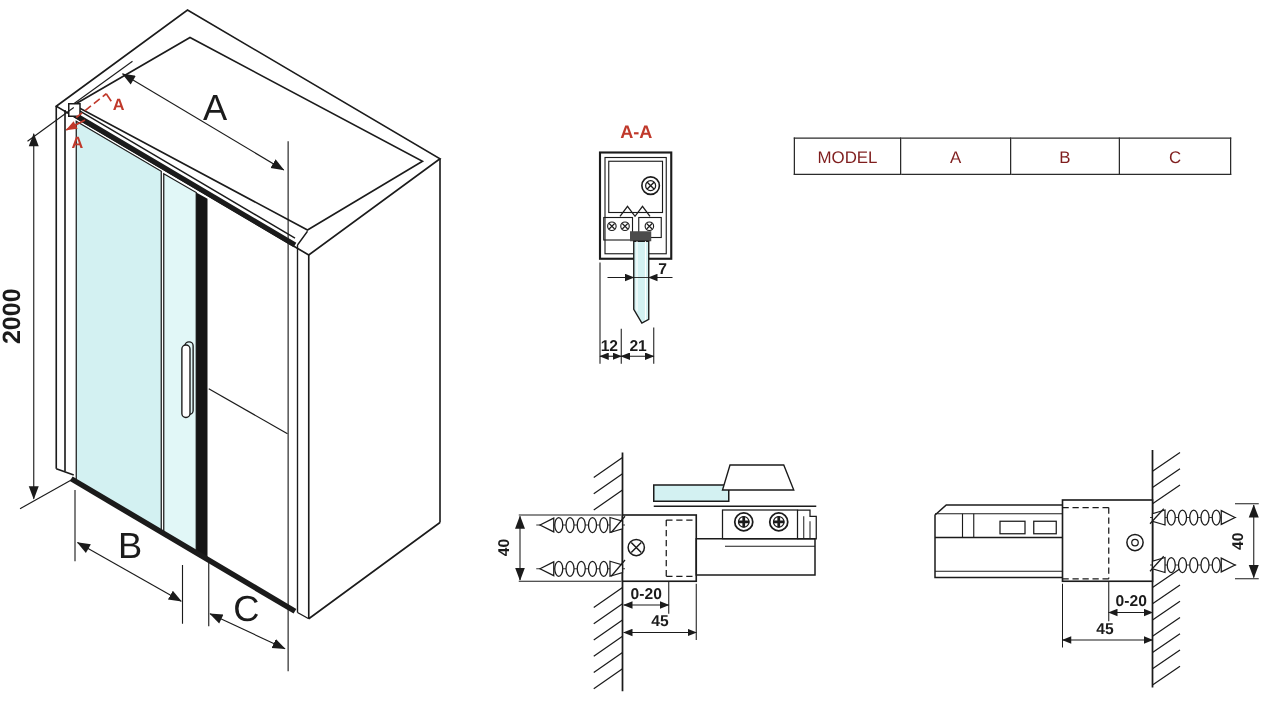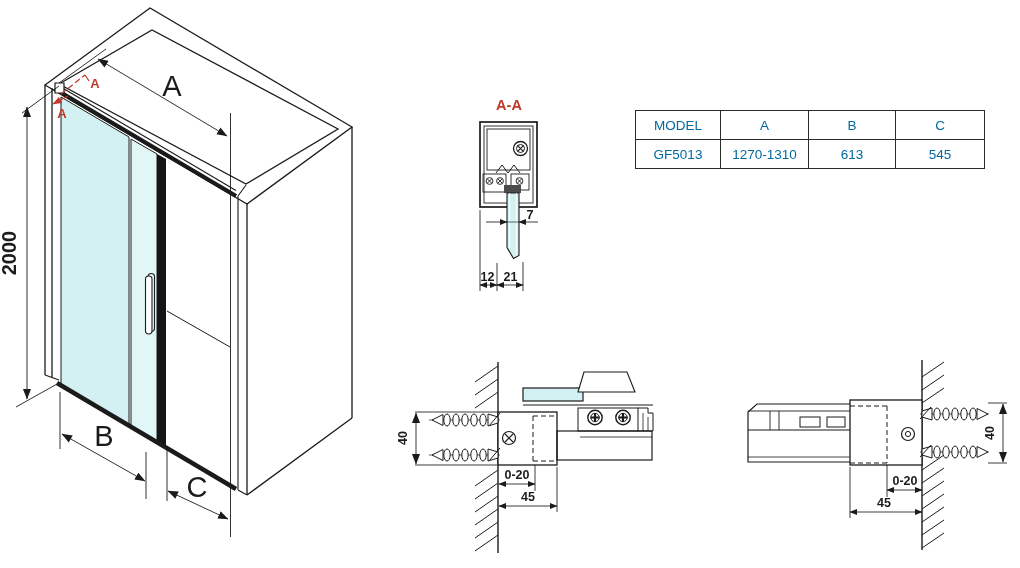--- a/index.html
+++ b/index.html
@@ -2,21 +2,21 @@
 <html><head>
 <meta charset="utf-8">
 <style>
   html,body{margin:0;padding:0;background:#fff;}
   .canvas{position:relative;width:1020px;height:568px;background:#fff;overflow:hidden;
           font-family:"Liberation Sans",sans-serif;}
   .canvas svg{position:absolute;left:0;top:0;}
   .spec-table{position:absolute;left:635px;top:110px;}
   .spec-table table{border-collapse:collapse;table-layout:fixed;width:349px;}
   .spec-table td,.spec-table th{border:1.6px solid #2b2b2b;height:28px;text-align:center;
-      vertical-align:middle;font-size:13.5px;font-weight:400;color:#0369a1;padding:0;
+      vertical-align:middle;font-size:13.5px;font-weight:400;color:#7f1d1d;padding:0;
       font-family:"Liberation Sans",sans-serif;}
   text{font-family:"Liberation Sans",sans-serif;fill:#1b1b1b;}
   .dimnum{font-size:12.5px;font-weight:600;}
   .dimletter{font-size:29px;font-weight:400;}
   .red{fill:#c0392b;}
 </style>
 </head>
 <body>
 
 <div class="canvas">
@@ -289,23 +289,17 @@
         </colgroup>
     <thead>
       <tr>
         <th>MODEL</th>
         <th>A</th>
         <th>B</th>
         <th>C</th>
       </tr>
     </thead>
     <tbody>
-          <tr>
-            <td>GF5013</td>
-            <td>1270-1310</td>
-            <td>613</td>
-            <td>545</td>
-          </tr>
         </tbody>
   </table>
 </div>
 
 </div>
 
 </body></html>

